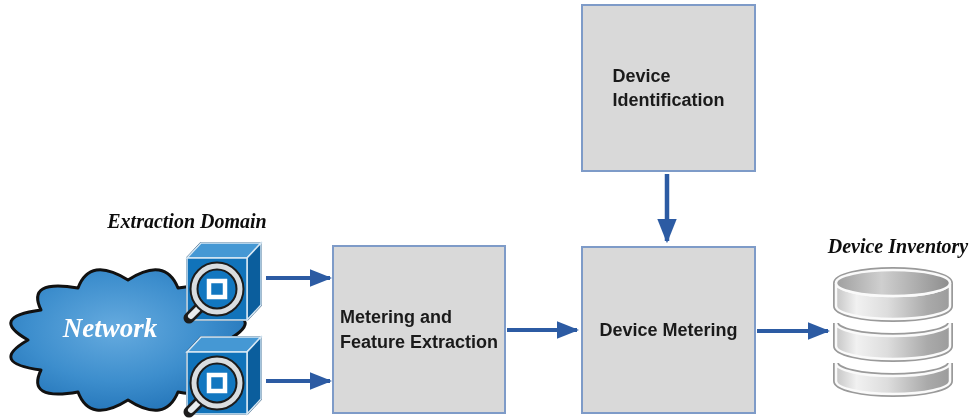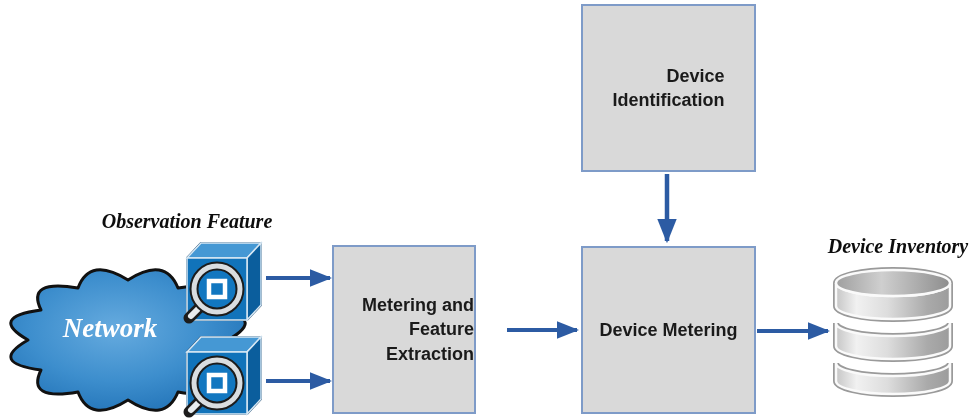--- a/index.html
+++ b/index.html
@@ -6,21 +6,21 @@
   .canvas{
     position:relative;width:973px;height:420px;background:#ffffff;
     font-family:"Liberation Sans",sans-serif;overflow:hidden;
   }
   .canvas svg{position:absolute;overflow:visible;}
   .flow-layer{left:0;top:0;pointer-events:none;}
   .node-box{
     position:absolute;box-sizing:border-box;
     background:#d9d9d9;border:2px solid #7e9bc8;
     display:flex;align-items:center;justify-content:center;
-    text-align:right;font-weight:bold;font-size:18px;line-height:1.35;
+    text-align:left;font-weight:bold;font-size:18px;line-height:1.35;
     color:#1a1a1a;white-space:pre-line;
   }
   .serif-label{
     position:absolute;text-align:center;
     font-family:"Liberation Serif",serif;font-weight:bold;font-style:italic;
     font-size:20px;color:#0d0d0d;white-space:pre-line;
   }
   .cloud-text{
     position:absolute;text-align:center;
     font-family:"Liberation Serif",serif;font-weight:bold;font-style:italic;
@@ -72,39 +72,39 @@
   <svg class="flow-layer" width="973" height="420" viewBox="0 0 973 420">
     <g stroke="#2c5ba3" stroke-width="4" fill="none">
       <line x1="266" y1="278" x2="330" y2="278" marker-end="url(#ah)"></line>
       <line x1="266" y1="381" x2="330" y2="381" marker-end="url(#ah)"></line>
       <line x1="507" y1="330" x2="577" y2="330" marker-end="url(#ah)"></line>
       <line x1="757" y1="331" x2="828" y2="331" marker-end="url(#ah)"></line>
       <line x1="667" y1="174" x2="667" y2="241" stroke-width="4.5" marker-end="url(#ah)"></line>
     </g>
   </svg>
 
-  <div class="serif-label" style="left:97px;top:210px;width:180px;">Observation Feature</div>
+  <div class="serif-label" style="left:97px;top:210px;width:180px;">Extraction Domain</div>
 
   <svg style="left:2px;top:252px;" width="252" height="166" viewBox="0 0 252 166">
     <path d="M 26,88 Q -14,65 39,58 Q 24,27 76,36 Q 88,4 126,28 Q 163,4 176,36
          Q 229,27 213,58 Q 266,65 226,88 Q 266,111 213,118 Q 229,149 176,140
          Q 163,172 126,148 Q 88,172 76,140 Q 24,149 39,118 Q -14,111 26,88 Z" fill="url(#cloudGrad)" stroke="#111111" stroke-width="3" stroke-linejoin="round"></path>
   </svg>
   <div class="cloud-text" style="left:30px;top:313px;width:160px;">Network</div>
 
   <svg style="left:186px;top:241px;" width="80" height="82">
     <use href="#probe-cube"></use>
   </svg>
   <svg style="left:186px;top:335px;" width="80" height="82">
     <use href="#probe-cube"></use>
   </svg>
 
   <div class="node-box" style="left:581px;top:4px;width:175px;height:168px;">Device
 Identification</div>
-  <div class="node-box" style="left:332px;top:245px;width:144px;height:169px;">Metering and
+  <div class="node-box" style="left:332px;top:245px;width:174px;height:169px;">Metering and
 Feature Extraction</div>
   <div class="node-box" style="left:581px;top:246px;width:175px;height:168px;">Device Metering</div>
 
   <div class="serif-label" style="left:818px;top:235px;width:160px;">Device Inventory</div>
   <svg style="left:831px;top:266px;" width="124" height="130" viewBox="0 0 124 130">
     <g stroke="#9a9a9a" stroke-width="6" fill="none">
       <path d="M5,17 A57,13 0 0 0 119,17 L119,40 A57,13 0 0 1 5,40 Z"></path>
       <path d="M5,57 A57,13 0 0 0 119,57 L119,80 A57,13 0 0 1 5,80 Z"></path>
       <path d="M5,97 A57,13 0 0 0 119,97 L119,115 A57,13 0 0 1 5,115 Z"></path>
       <ellipse cx="62" cy="17" rx="57" ry="13"></ellipse>

